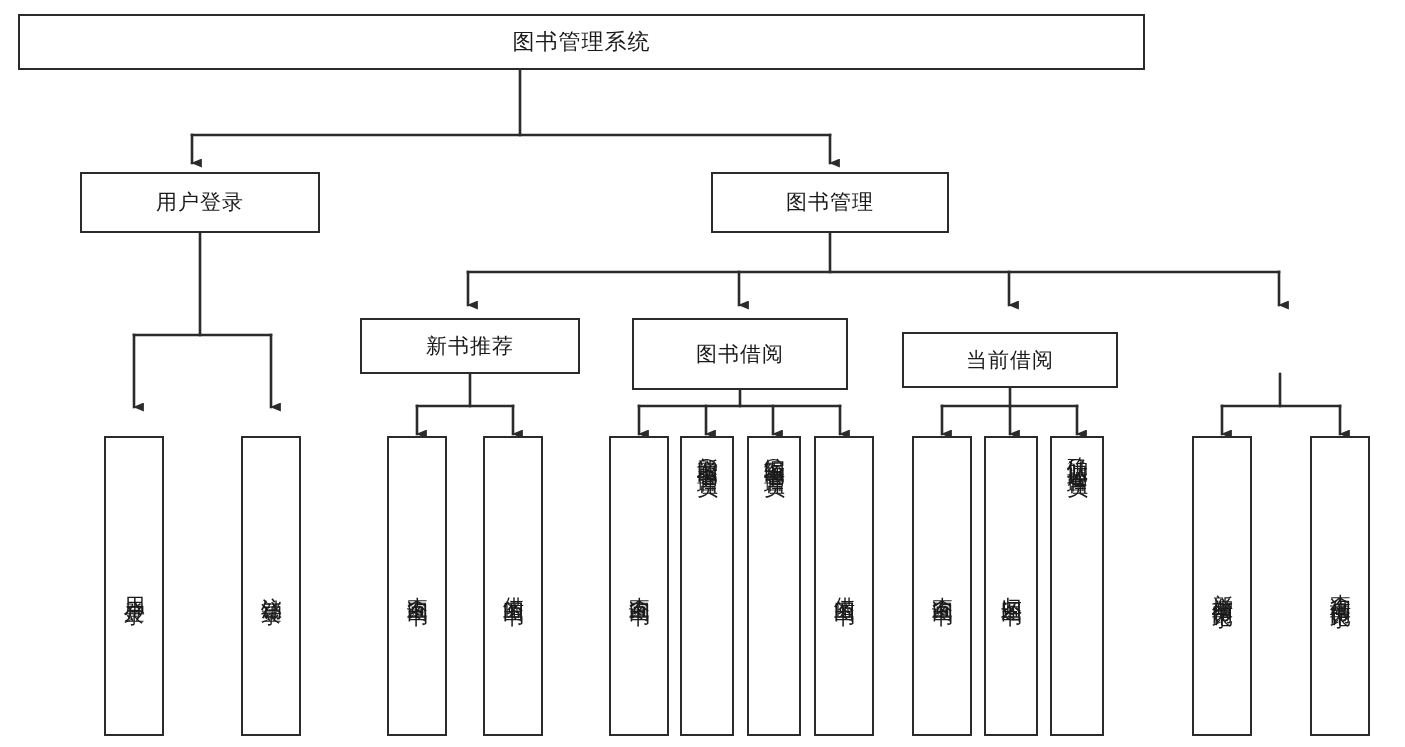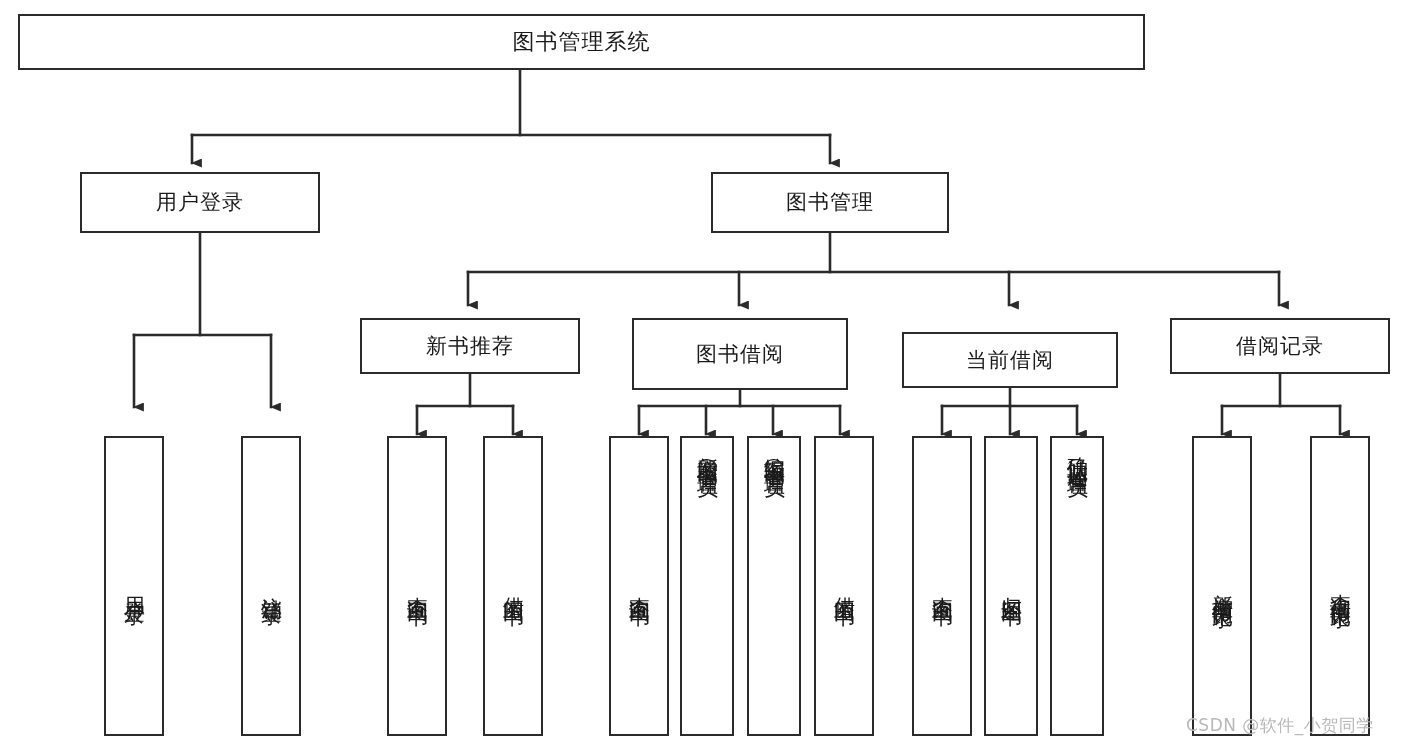--- a/index.html
+++ b/index.html
@@ -159,23 +159,20 @@
   </div>
 
   <div class="node horiz" style="left:632px; top:318px; width:216px; height:72px;">
     <span class="label">图书借阅</span>
   </div>
 
   <div class="node horiz" style="left:902px; top:332px; width:216px; height:56px;">
     <span class="label">当前借阅</span>
   </div>
 
-  <div class="node horiz" style="left:1170px; top:318px; width:220px; height:56px;">
-    <span class="label">借阅记录</span>
-  </div>
 
   <div class="node vert mid-text" style="left:104px; top:436px; width:60px; height:300px;">
     <span class="label">用户登录</span>
   </div>
 
   <div class="node vert mid-text" style="left:241px; top:436px; width:60px; height:300px;">
     <span class="label">注销登录</span>
   </div>
 
   <div class="node vert mid-text" style="left:387px; top:436px; width:60px; height:300px;">
@@ -215,15 +212,14 @@
   </div>
 
   <div class="node vert mid-text" style="left:1192px; top:436px; width:60px; height:300px;">
     <span class="label">新增借阅记录</span>
   </div>
 
   <div class="node vert mid-text" style="left:1310px; top:436px; width:60px; height:300px;">
     <span class="label">查询借阅记录</span>
   </div>
 
-  <div id="watermark">CSDN @软件_小贺同学</div>
 
 </div>
 
 </body></html>

